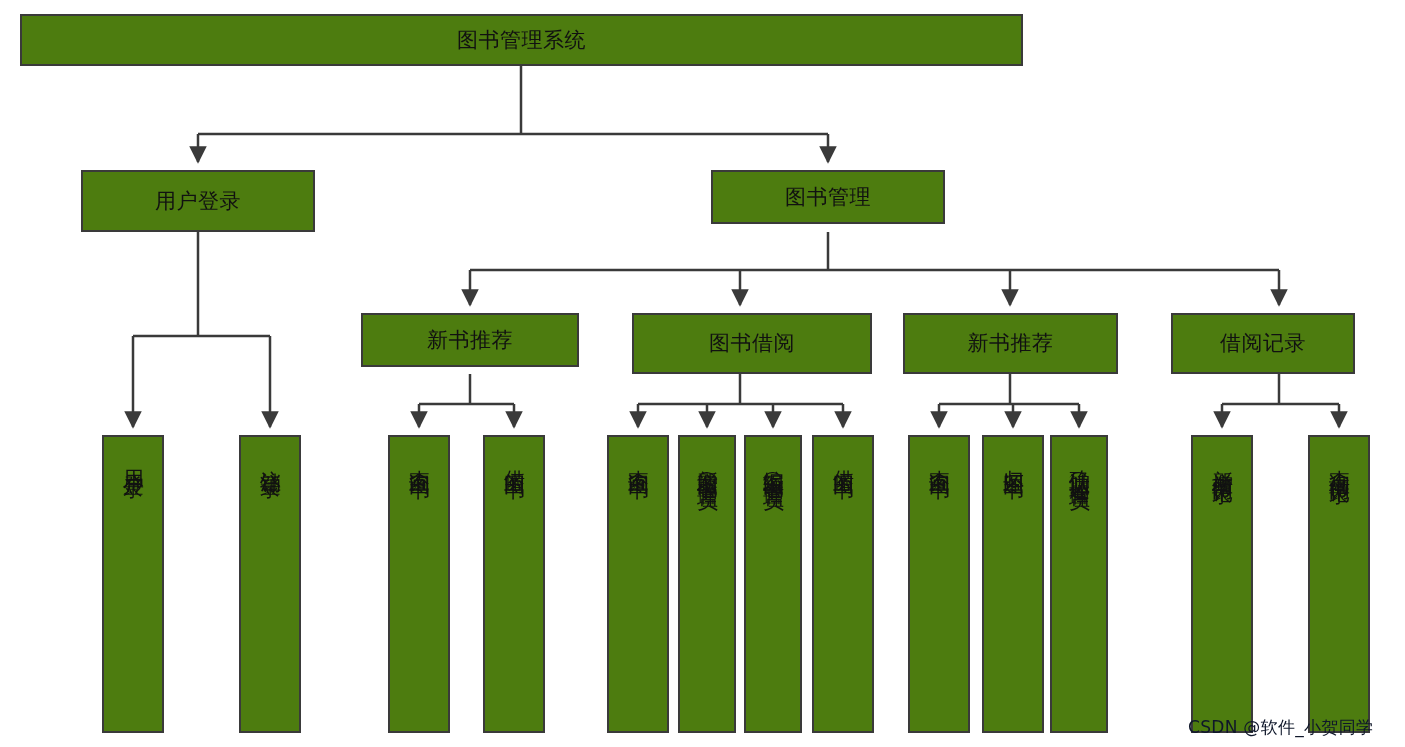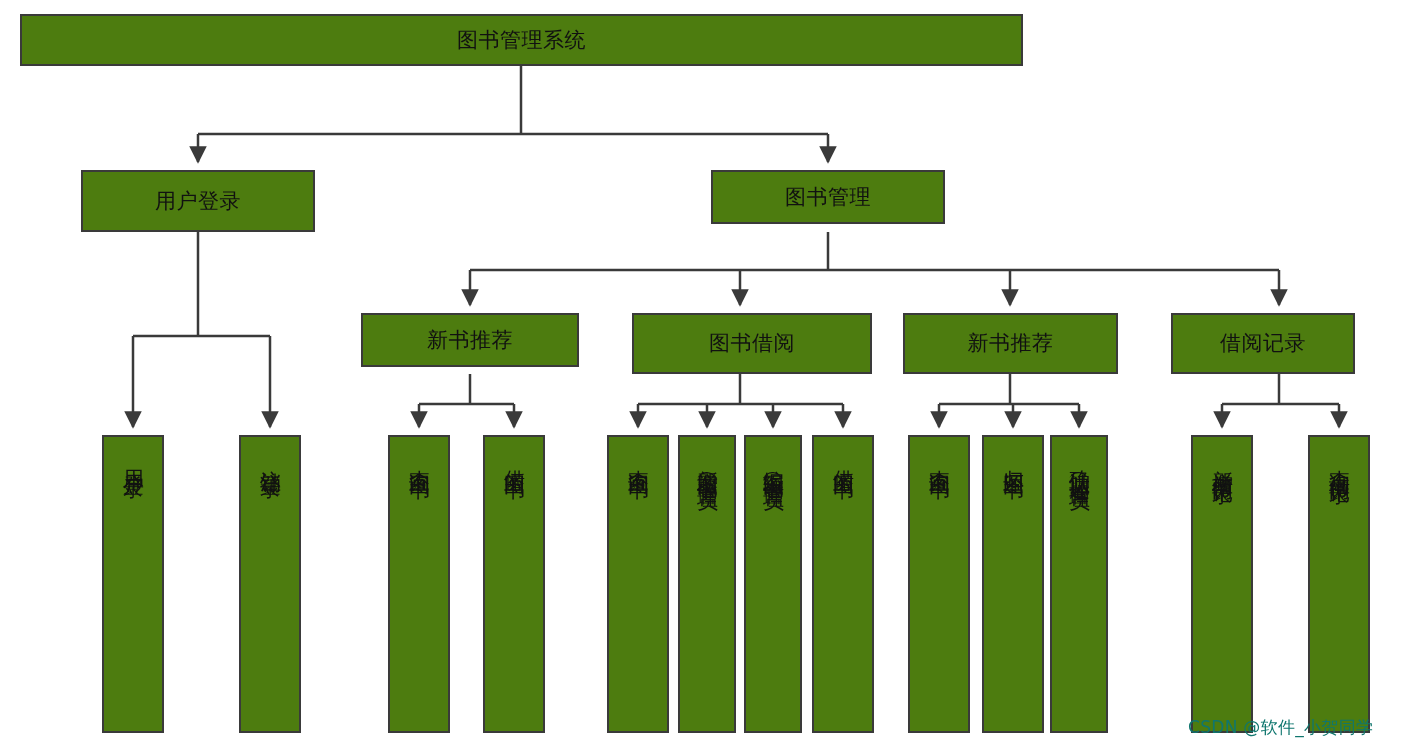--- a/index.html
+++ b/index.html
@@ -57,21 +57,21 @@
   .node.vert .lbl {
     writing-mode: vertical-rl;
     text-orientation: upright;
     font-size: 21px;
     letter-spacing: 3px;
     white-space: nowrap;
   }
   .watermark {
     position: absolute;
     font-size: 17px;
-    color: #0f766e;
+    color: #0f172a;
     white-space: nowrap;
     z-index: 3;
     letter-spacing: 0.3px;
   }
 </style>
 </head>
 <body>
 
 <div id="canvas">
 

